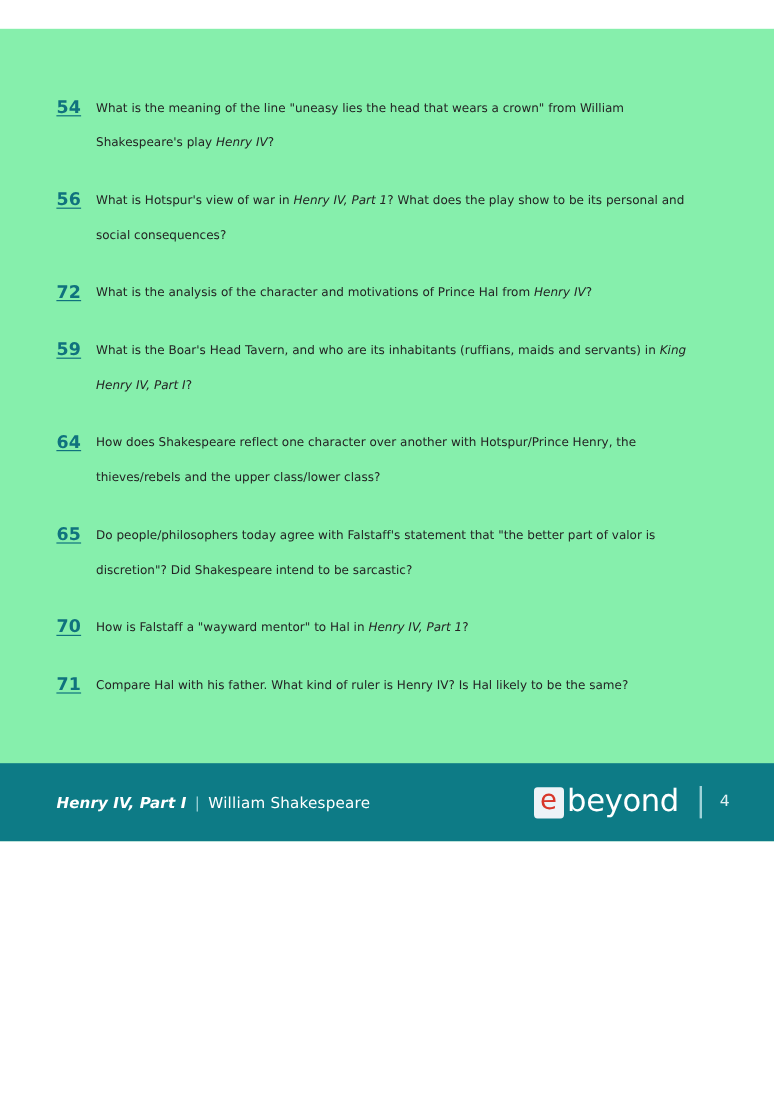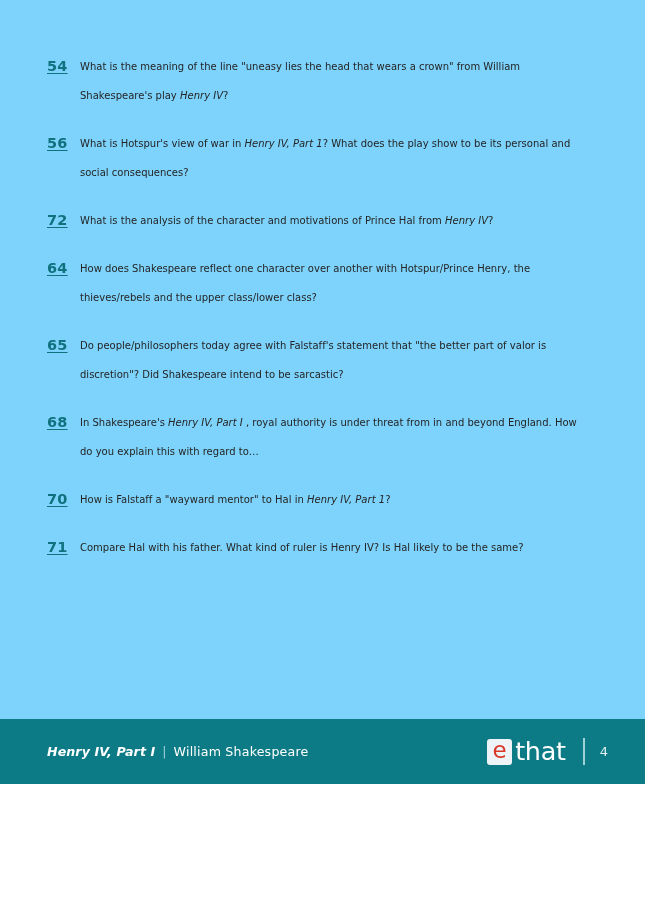--- a/index.html
+++ b/index.html
@@ -11,23 +11,24 @@
     height: 911px;
     background: #ffffff;
     font-family: "DejaVu Sans", "Liberation Sans", sans-serif;
     overflow: hidden;
     position: relative;
   }
 
   .page {
     position: relative;
     width: 645px;
-    height: 784px;
-    background: #7dd3fc;
-    box-sizing: border-box;
+    height: 677px;
+    background: #86efac;
+    box-sizing: border-box;
+    margin-top: 24px;
   }
 
   .content {
     position: absolute;
     top: 0;
     left: 0;
     right: 0;
     bottom: 65px;
     padding: 52px 56px 0 47px;
     box-sizing: border-box;
@@ -172,30 +173,30 @@
         </div>
         <div class="qa-item">
           <a class="qa-num">56</a>
           <div class="qa-text">What is Hotspur's view of war in <i>Henry IV, Part 1</i>? What does the play show to be its personal and social consequences?</div>
         </div>
         <div class="qa-item">
           <a class="qa-num">72</a>
           <div class="qa-text">What is the analysis of the character and motivations of Prince Hal from <i>Henry IV</i>?</div>
         </div>
         <div class="qa-item">
+          <a class="qa-num">59</a>
+          <div class="qa-text">What is the Boar's Head Tavern, and who are its inhabitants (ruffians, maids and servants) in <i>King Henry IV, Part I</i>?</div>
+        </div>
+        <div class="qa-item">
           <a class="qa-num">64</a>
           <div class="qa-text">How does Shakespeare reflect one character over another with Hotspur/Prince Henry, the thieves/rebels and the upper class/lower class?</div>
         </div>
         <div class="qa-item">
           <a class="qa-num">65</a>
           <div class="qa-text">Do people/philosophers today agree with Falstaff's statement that "the better part of valor is discretion"? Did Shakespeare intend to be sarcastic?</div>
-        </div>
-        <div class="qa-item">
-          <a class="qa-num">68</a>
-          <div class="qa-text">In Shakespeare's <i>Henry IV, Part I </i>, royal authority is under threat from in and beyond England. How do you explain this with regard to…</div>
         </div>
         <div class="qa-item">
           <a class="qa-num">70</a>
           <div class="qa-text">How is Falstaff a "wayward mentor" to Hal in <i>Henry IV, Part 1</i>?</div>
         </div>
         <div class="qa-item">
           <a class="qa-num">71</a>
           <div class="qa-text">Compare Hal with his father. What kind of ruler is Henry IV? Is Hal likely to be the same?</div>
         </div>
       </div>
@@ -203,20 +204,20 @@
 
   <div class="footer">
     <div class="footer-left">
       <span class="footer-title">Henry IV, Part I</span>
       <span class="footer-sep">|</span>
       <span class="footer-author">William Shakespeare</span>
     </div>
     <div class="footer-right">
       <div class="logo">
         <span class="logo-e">e</span>
-        <span class="logo-word">that</span>
+        <span class="logo-word">beyond</span>
       </div>
       <span class="logo-divider"></span>
       <span class="page-number">4</span>
     </div>
   </div>
 
 </div>
 
 </body></html>

